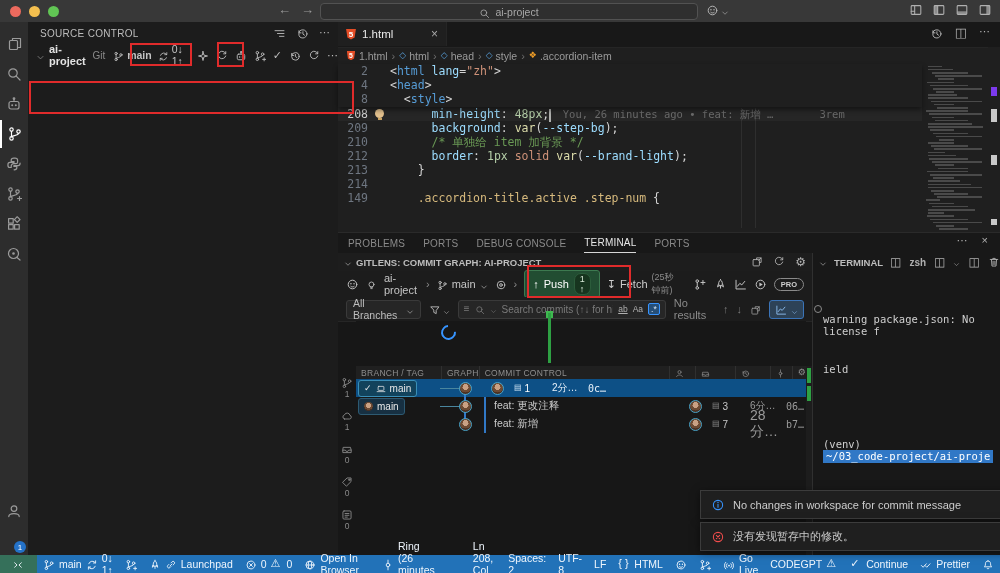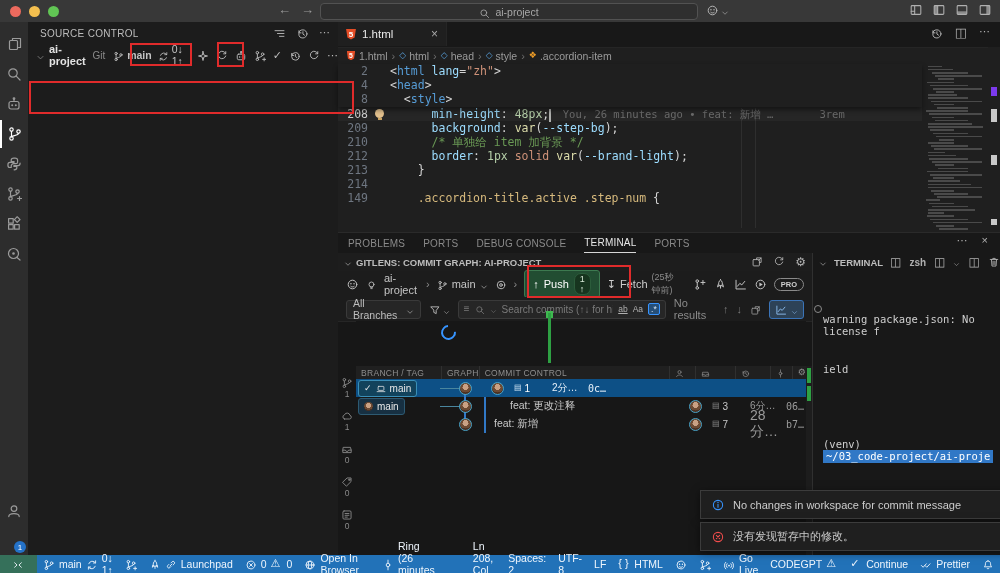--- a/index.html
+++ b/index.html
@@ -658,21 +658,21 @@
               <span class="gbadge" style="background: rgb(23, 48, 66); border-color: rgb(45, 90, 114);">
                 <span class="avatar" style="width: 9px; height: 9px;"></span>
                 <span>main</span>
               </span>
               <span style="position: absolute; right: -18px; top: 50%; width: 24px; height: 1px; background: rgb(74, 134, 158);"></span>
             </span>
             <span style="width: 38px; flex: 0 0 auto; display: flex; align-items: center; justify-content: center; position: relative; height: 100%;">
               <span class="lane" style="width: 1.6px; left: 18px; top: 0px; bottom: 0px; position: absolute;"></span>
               <span class="avatar ring" style="width: 11px; height: 11px; position: relative; z-index: 2;"></span>
             </span>
-            <span style="width: 198px; flex: 0 0 auto; display: flex; align-items: center; gap: 6px; border-left: 2px solid rgb(49, 120, 198); height: 100%; padding-left: 24px; box-sizing: border-box; white-space: nowrap; overflow: hidden;">
+            <span style="width: 198px; flex: 0 0 auto; display: flex; align-items: center; gap: 6px; border-left: 2px solid rgb(49, 120, 198); height: 100%; padding-left: 8px; box-sizing: border-box; white-space: nowrap; overflow: hidden;">
               <span>feat: 更改注释</span>
             </span>
             <span style="width: 26px; flex: 0 0 auto; display: flex; justify-content: center;">
               <span class="avatar ring" style="width: 11px; height: 11px;"></span>
             </span>
             <span style="width: 42px; flex: 0 0 auto; display: flex; align-items: center; gap: 3px; padding-left: 4px; box-sizing: border-box;">
               <span class="glyph" style="font-size: 8px; color: rgb(138, 138, 138);">▤</span>
               <span style="font-size: 10px;">3</span>
             </span>
             <span style="width: 36px; flex: 0 0 auto; font-size: 10px; color: rgb(154, 154, 154);">6分…</span>

